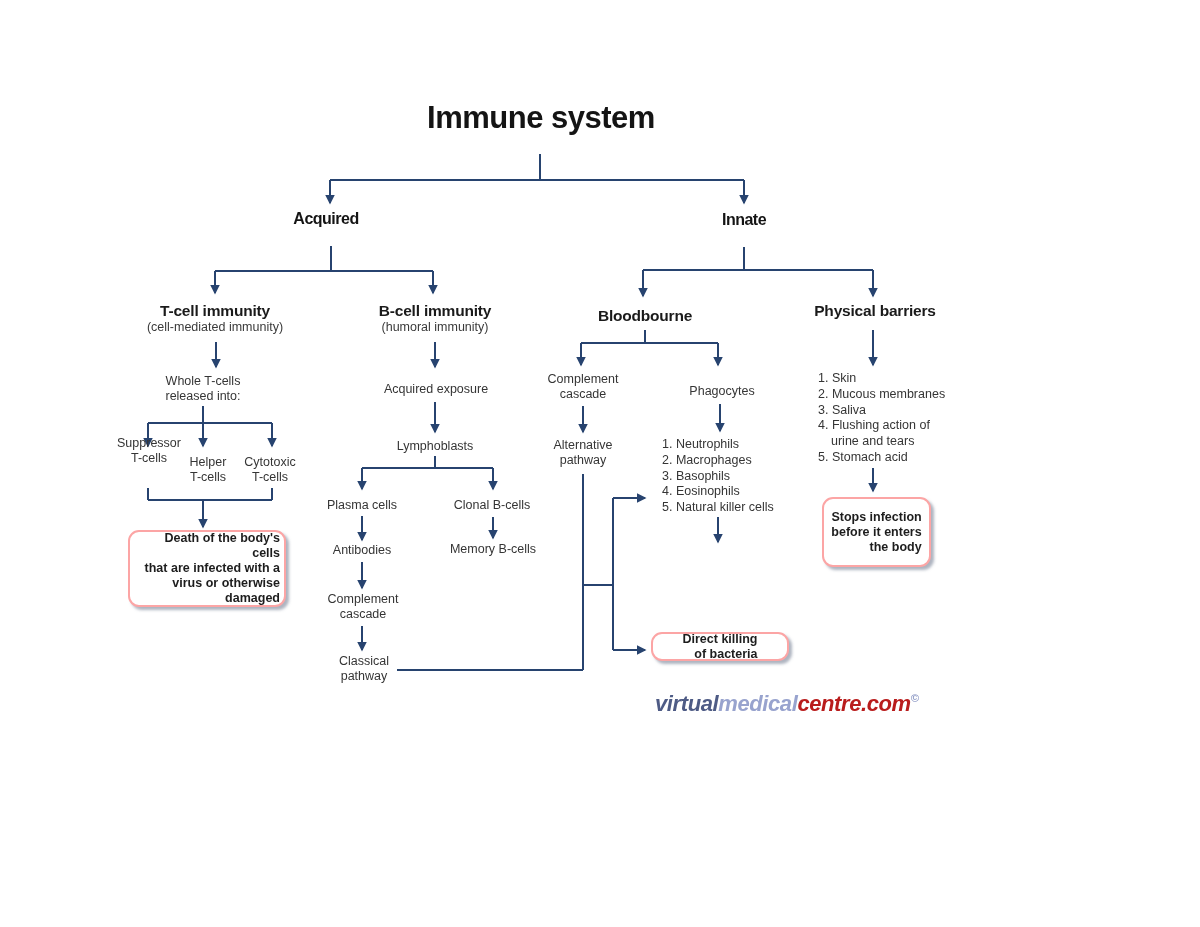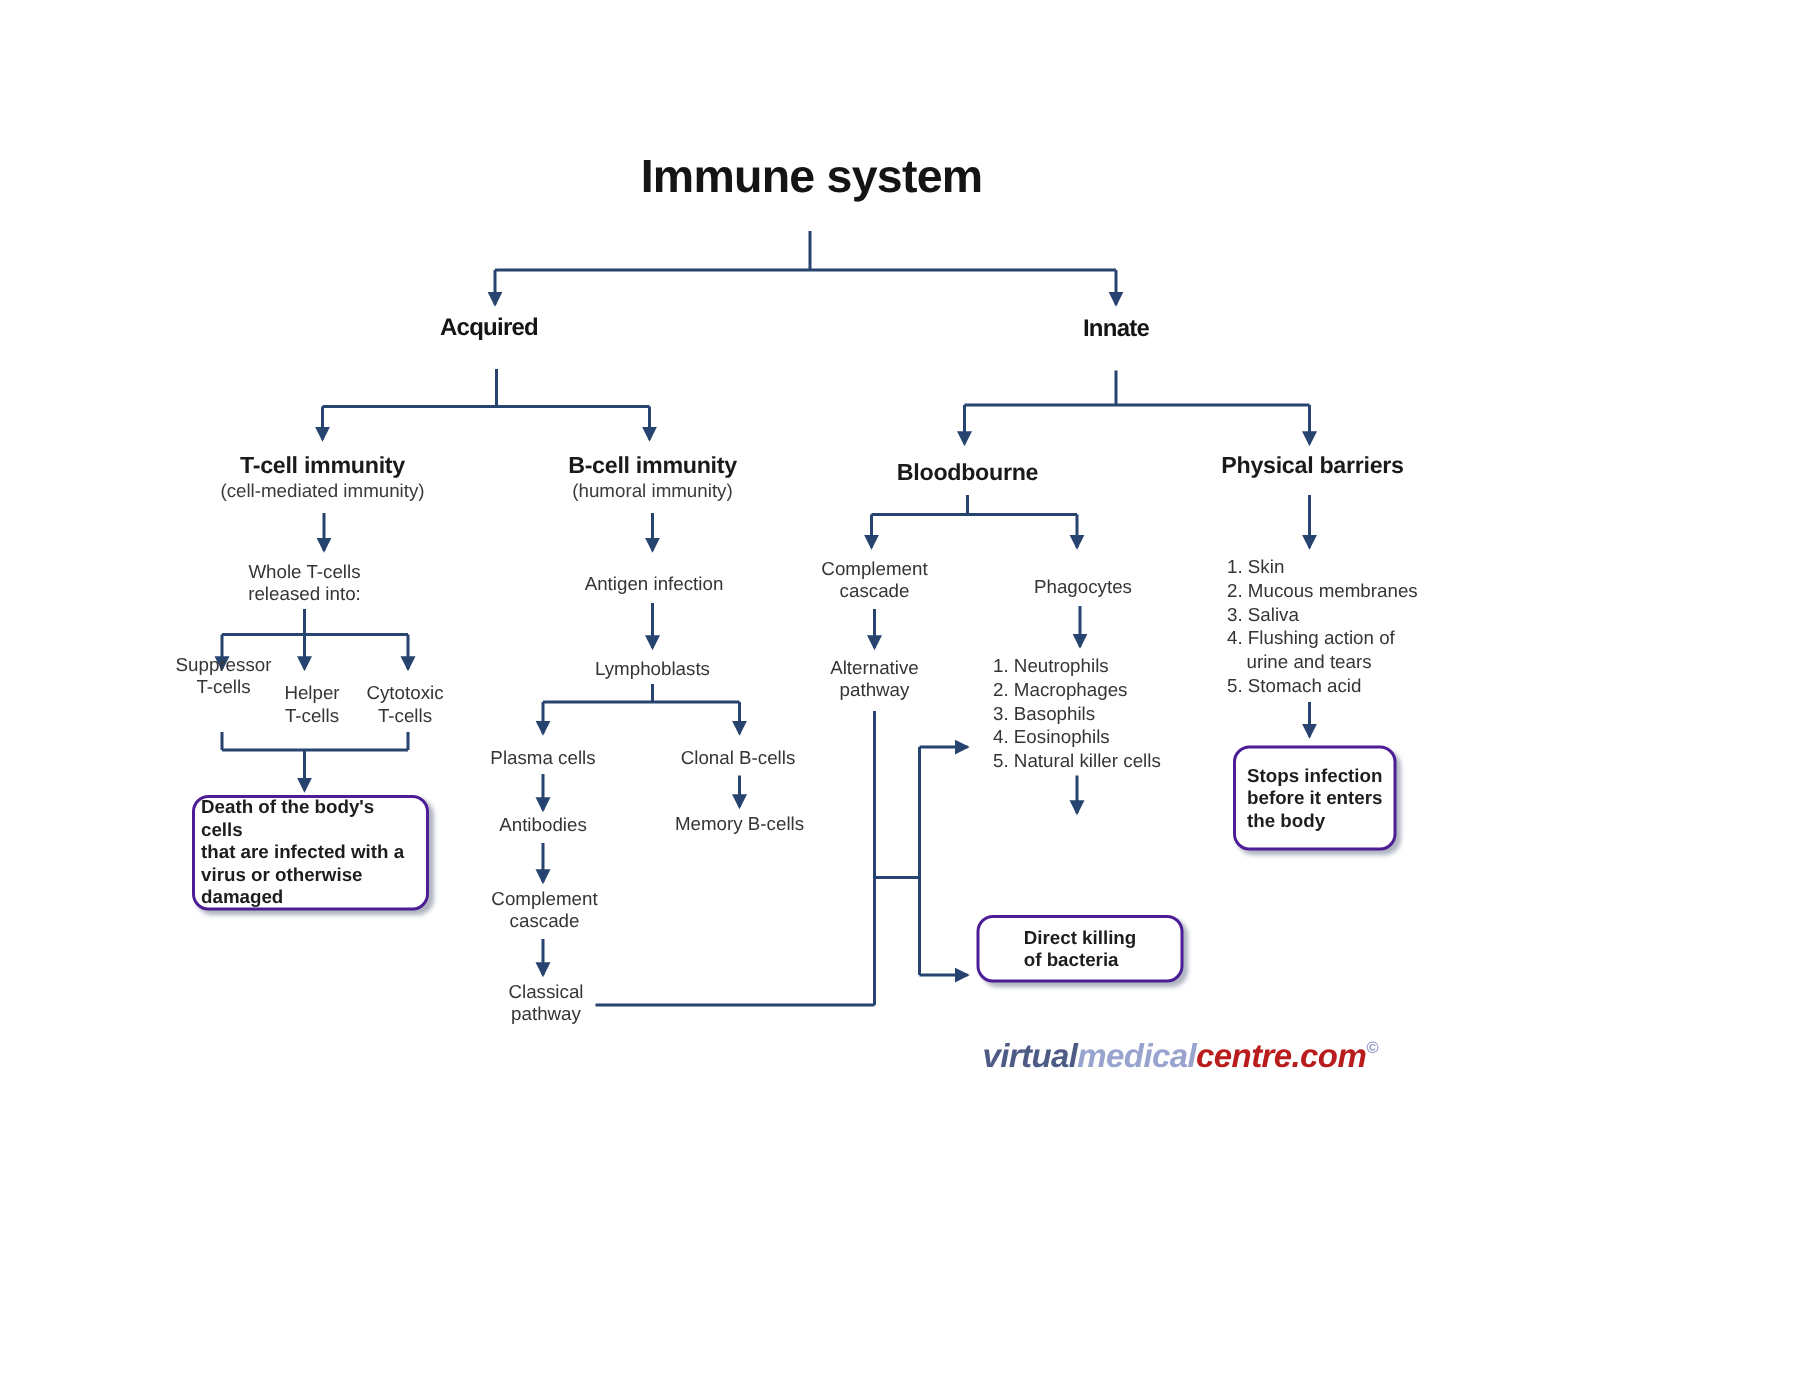--- a/index.html
+++ b/index.html
@@ -17,24 +17,24 @@
   .h2 { font-size:16px; font-weight:bold; color:#141414; letter-spacing:-0.5px; }
   .h3 { font-size:15.5px; font-weight:bold; color:#1a1a1a; letter-spacing:-0.2px; }
   .sub { font-size:12.5px; color:#3a3a3a; }
   .list {
     position:absolute; text-align:left; color:#353535;
     font-size:12.5px; line-height:15.8px;
   }
   .indent { padding-left:13px; }
   .box {
     position:absolute; box-sizing:border-box;
-    border:2px solid #4c1d95; border-radius:11px; background:#ffffff;
+    border:2px solid #fca5a5; border-radius:11px; background:#ffffff;
     box-shadow:3px 3px 3px rgba(108,118,140,0.55);
     display:flex; align-items:center; justify-content:center;
-    text-align:left; font-weight:bold; font-size:12.5px; line-height:15px;
+    text-align:right; font-weight:bold; font-size:12.5px; line-height:15px;
     color:#1d1d1d; white-space:pre-line; padding:4px;
   }
   .logo {
     position:absolute; left:655px; top:691px;
     font-size:22px; font-style:italic; font-weight:bold; letter-spacing:-0.4px;
   }
   .logo .sup { font-size:11px; vertical-align:9px; }
 </style>
 </head>
 <body>
@@ -106,21 +106,21 @@
 T-cells</div>
   <div class="lbl" style="left:270px; top:455px;">Cytotoxic
 T-cells</div>
   <div class="box" style="left:128px; top:530px; width:158px; height:77px;">Death of the body's cells
 that are infected with a
 virus or otherwise
 damaged</div>
 
   <div class="lbl h3" style="left:435px; top:303px;">B-cell immunity</div>
   <div class="lbl sub" style="left:435px; top:320px;">(humoral immunity)</div>
-  <div class="lbl" style="left:436px; top:382px;">Antigen infection</div>
+  <div class="lbl" style="left:436px; top:382px;">Acquired exposure</div>
   <div class="lbl" style="left:435px; top:439px;">Lymphoblasts</div>
   <div class="lbl" style="left:362px; top:498px;">Plasma cells</div>
   <div class="lbl" style="left:492px; top:498px;">Clonal B-cells</div>
   <div class="lbl" style="left:362px; top:543px;">Antibodies</div>
   <div class="lbl" style="left:493px; top:542px;">Memory B-cells</div>
   <div class="lbl" style="left:363px; top:592px;">Complement
 cascade</div>
   <div class="lbl" style="left:364px; top:654px;">Classical
 pathway</div>
 
@@ -130,21 +130,21 @@
   <div class="lbl" style="left:722px; top:384px;">Phagocytes</div>
   <div class="lbl" style="left:583px; top:438px;">Alternative
 pathway</div>
   <div class="list" style="left:662px; top:437px;">
     <div>1. Neutrophils</div>
     <div>2. Macrophages</div>
     <div>3. Basophils</div>
     <div>4. Eosinophils</div>
     <div>5. Natural killer cells</div>
   </div>
-  <div class="box" style="left:651px; top:610px; width:138px; height:45px;">Direct killing
+  <div class="box" style="left:651px; top:632px; width:138px; height:29px;">Direct killing
 of bacteria</div>
 
   <div class="lbl h3" style="left:875px; top:303px;">Physical barriers</div>
   <div class="list" style="left:818px; top:371px;">
     <div>1. Skin</div>
     <div>2. Mucous membranes</div>
     <div>3. Saliva</div>
     <div>4. Flushing action of</div>
     <div class="indent">urine and tears</div>
     <div>5. Stomach acid</div>

